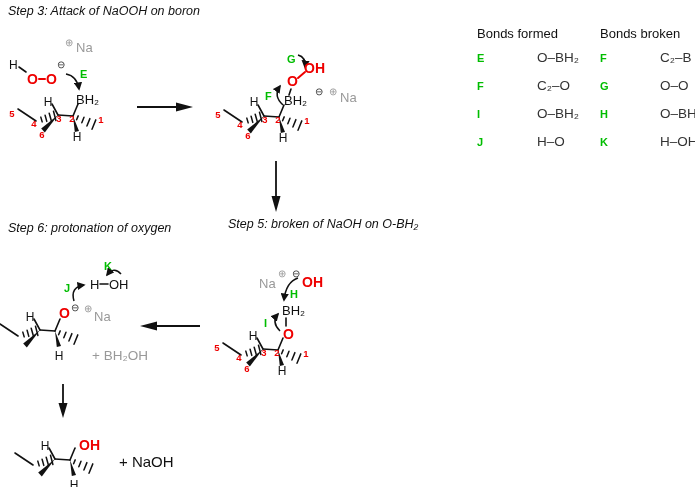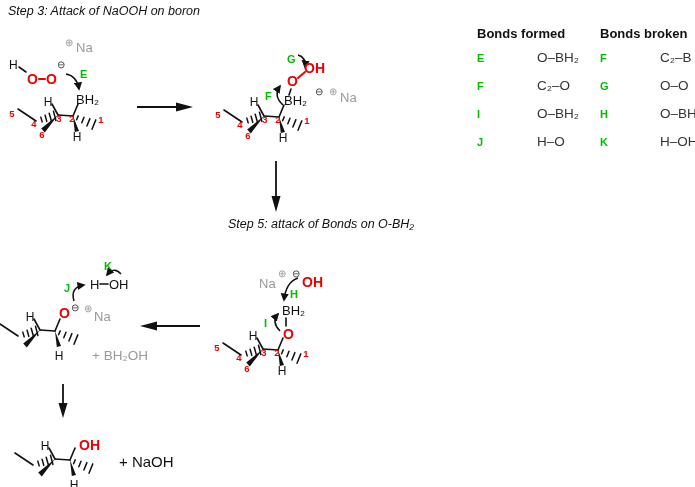--- a/index.html
+++ b/index.html
@@ -1,21 +1,21 @@
 <!DOCTYPE html>
 <html style="--red: #ee0000; --green: #00bd00; --gray: #999999; --bond_text: #333333;"><head>
 <meta charset="utf-8">
 <style>
   html,body{margin:0;padding:0;background:#fff;}
   #page{position:relative;width:695px;height:487px;background:#fff;overflow:hidden;
         font-family:"Liberation Sans",sans-serif;color:#111;}
   .abs{position:absolute;}
   .step-title{font-style:italic;font-size:12.5px;line-height:15px;color:#111;white-space:nowrap;}
   .tbl{position:absolute;top:26px;}
-  .tbl-header{font-size:13px;font-weight:bold;color:#111;margin-bottom:9px;white-space:nowrap;}
+  .tbl-header{font-size:13px;font-weight:normal;color:#111;margin-bottom:9px;white-space:nowrap;}
   .tbl-row{display:flex;align-items:baseline;height:28px;}
   .tbl-key{width:24px;font-size:11px;font-weight:bold;color:var(--green);}
   .tbl-bond{font-size:13.5px;color:var(--bond_text);white-space:nowrap;margin-left:36px;}
   svg{position:absolute;left:0;top:0;font-family:"Liberation Sans",sans-serif;}
   .t-num{font-size:9.5px;font-weight:bold;fill:var(--red);}
   .t-h{font-size:12px;fill:#111;}
   .t-atom{font-size:13px;fill:#111;}
   .t-o{font-size:14px;font-weight:bold;fill:var(--red);}
   .t-green{font-size:11px;font-weight:bold;fill:var(--green);}
   .t-gray{font-size:13px;fill:var(--gray);}
@@ -34,22 +34,23 @@
 </style>
 </head>
 <body>
 
 <div id="page">
 
   <div class="abs step-title" style="left:8px;top:4px;">Step 3: Attack of NaOOH on boron</div>
   <div class="abs step-title" style="left:239px;top:4px;">
   </div>
   <div class="abs step-title" style="left:228px;top:217px;">
-    <div>Step 5: attack of Bonds on O-BH₂</div>
-  </div>
+    <div>Step 5: broken of NaOH on O-BH₂</div>
+  </div>
+  <div class="abs step-title" style="left:8px;top:221px;">Step 6: protonation of oxygen</div>
 
   <div class="tbl" style="left:477px;">
     <div class="tbl-header">Bonds formed</div>
     <div class="tbl-row">
       <span class="tbl-key">E</span>
       <span class="tbl-bond">O–BH₂</span>
     </div>
     <div class="tbl-row">
       <span class="tbl-key">F</span>
       <span class="tbl-bond">C₂–O</span>

